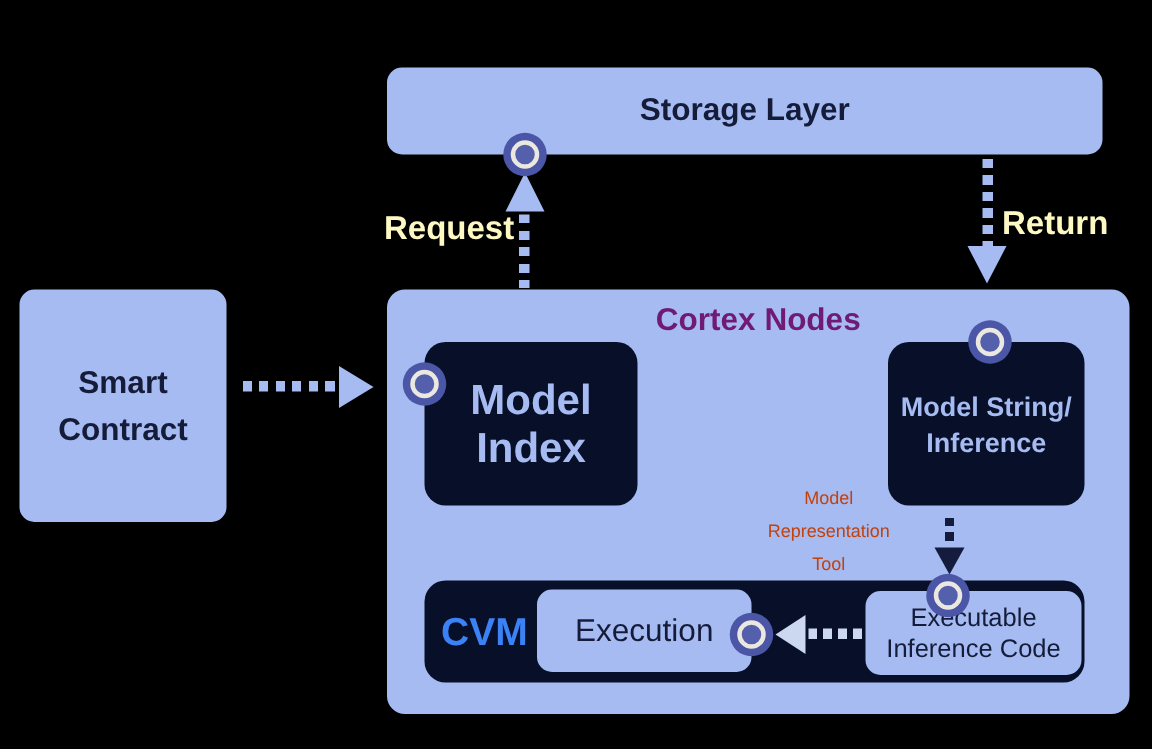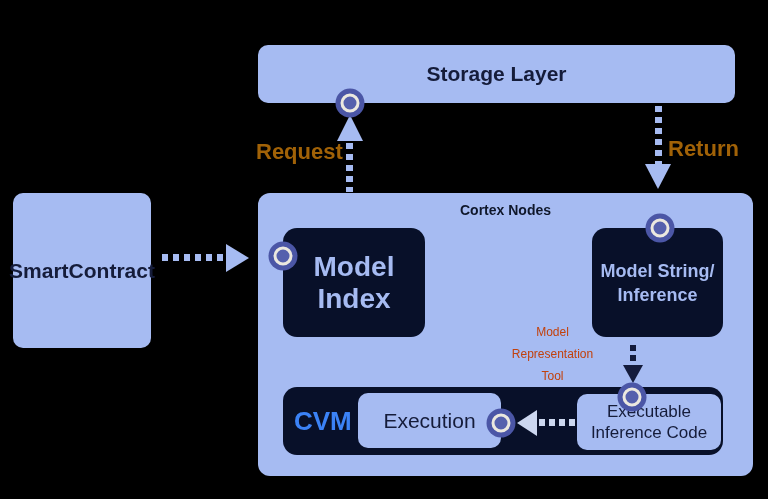--- a/index.html
+++ b/index.html
@@ -4,23 +4,23 @@
 <style>
   html,body{margin:0;padding:0;background:#000;}
   .canvas{
     position:relative;width:768px;height:499px;background:#000;overflow:hidden;
     font-family:"Liberation Sans", sans-serif;
   }
   .box{position:absolute;box-sizing:border-box;display:flex;align-items:center;justify-content:center;text-align:center;}
   .light{background:#a6bbf2;color:#151c3a;}
   .dark{background:#081029;color:#a6bbf2;}
   .storage{left:258px;top:45px;width:477px;height:58px;border-radius:10px;font-size:21px;font-weight:bold;}
-  .smart{left:13px;top:193px;width:138px;height:155px;border-radius:10px;font-size:21px;font-weight:bold;line-height:31px;}
+  .smart{left:13px;top:193px;width:138px;height:155px;border-radius:10px;font-size:21px;font-weight:bold;line-height:31px;flex-direction:column;}
   .cortex{left:258px;top:193px;width:495px;height:283px;border-radius:12px;align-items:flex-start;}
-  .cortex-title{position:absolute;top:9px;left:0;width:100%;text-align:center;font-size:14px;font-weight:bold;color:#0f172a;}
+  .cortex-title{position:absolute;top:9px;left:0;width:100%;text-align:center;font-size:21px;font-weight:bold;color:#701a75;}
   .model-index{left:283px;top:228px;width:142px;height:109px;border-radius:14px;font-size:28px;font-weight:bold;}
   .model-string{left:592px;top:228px;width:131px;height:109px;border-radius:14px;font-size:18px;font-weight:bold;line-height:24px;flex-direction:column;}
   .cvm-bar{left:283px;top:387px;width:440px;height:68px;border-radius:14px;justify-content:flex-start;}
   .cvm-label{margin-left:11px;font-size:26px;font-weight:bold;color:#3b82f6;}
   .execution{left:358px;top:393px;width:143px;height:55px;border-radius:10px;font-size:21px;}
   .exec-code{left:577px;top:394px;width:144px;height:56px;border-radius:10px;font-size:17px;line-height:21px;flex-direction:column;}
   .mrt{position:absolute;left:490px;top:321px;width:125px;text-align:center;font-size:12px;line-height:22px;color:#c2410c;}
   
   .connector{
     position:absolute;width:13px;height:13px;border-radius:50%;
@@ -32,21 +32,21 @@
   .hdash{position:absolute;height:7px;background-image:repeating-linear-gradient(to right,#a6bbf2 0 6px,transparent 6px 11px);}
   .vdash.darkdash{width:6px;background-image:repeating-linear-gradient(to bottom,#141b3c 0 6px,transparent 6px 10px);}
   .hdash.lightdash{background-image:repeating-linear-gradient(to right,#ccd7f0 0 6px,transparent 6px 10px);}
   
   .ah{position:absolute;width:0;height:0;}
   .ah-up{border-left:13px solid transparent;border-right:13px solid transparent;border-bottom:26px solid #a6bbf2;}
   .ah-down{border-left:13px solid transparent;border-right:13px solid transparent;border-top:25px solid #a6bbf2;}
   .ah-right{border-top:14px solid transparent;border-bottom:14px solid transparent;border-left:23px solid #a6bbf2;}
   .ah-down-dark{border-left:10px solid transparent;border-right:10px solid transparent;border-top:18px solid #141b3c;}
   .ah-left-light{border-top:13px solid transparent;border-bottom:13px solid transparent;border-right:20px solid #ccd7f0;}
-  .arrow-label{position:absolute;font-weight:bold;font-size:22px;color:#a16207;text-align:right;}
+  .arrow-label{position:absolute;font-weight:bold;font-size:22px;color:#fef9c3;text-align:right;}
 </style>
 </head>
 <body>
 
 <div class="canvas">
 
   <div class="box light storage">
     <span>Storage Layer</span>
   </div>
 

